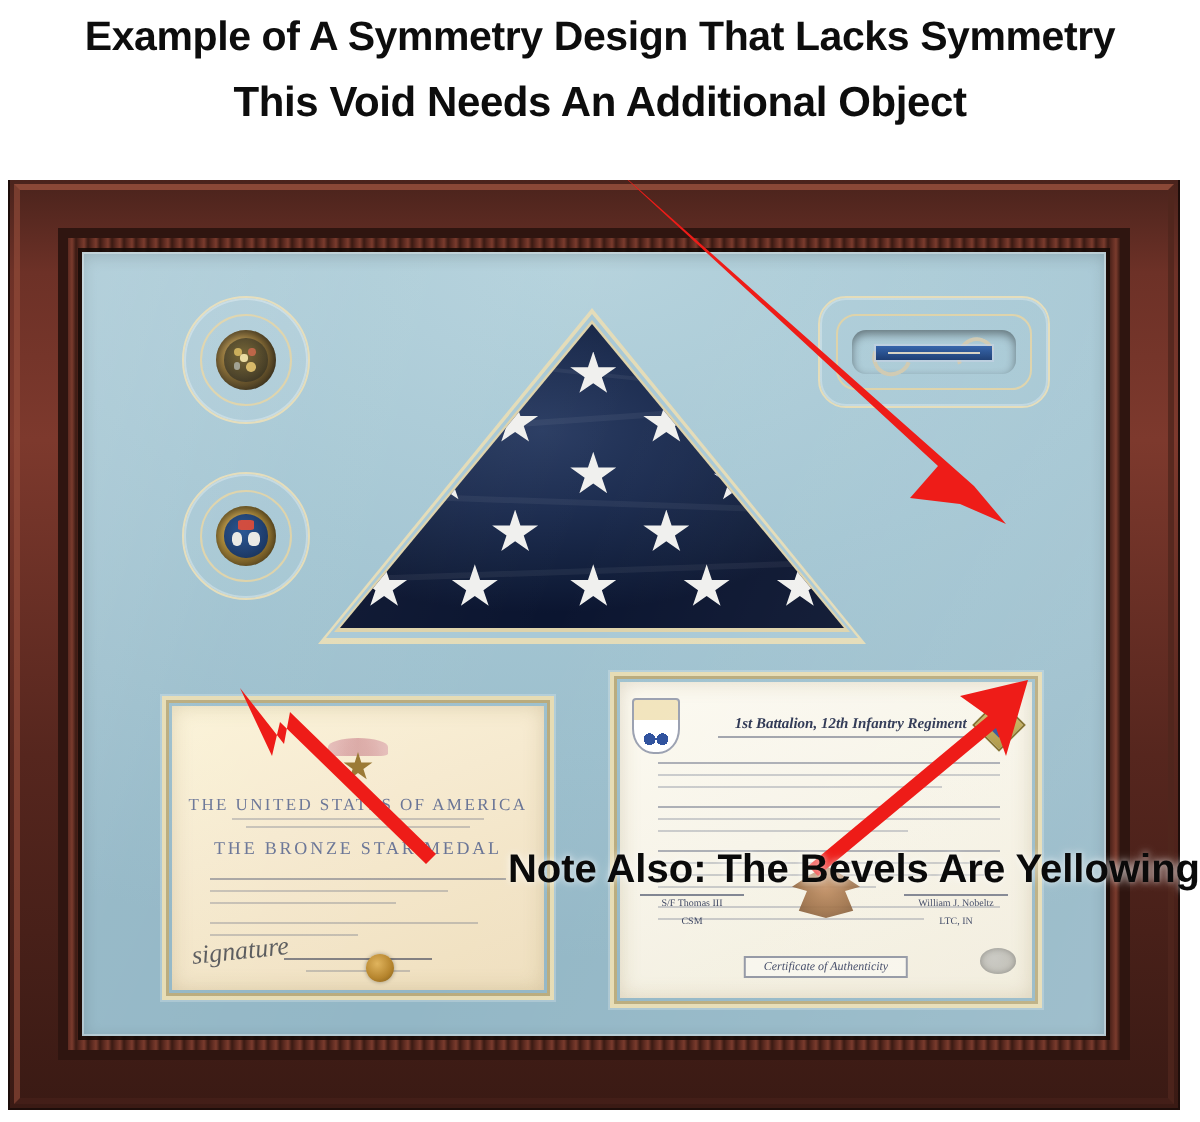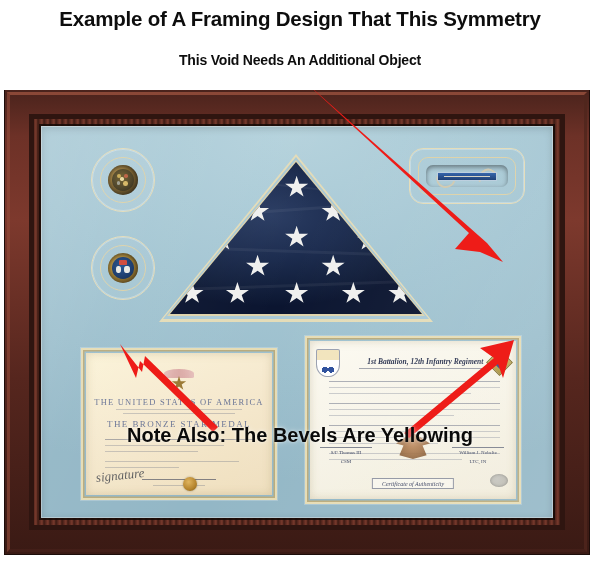--- a/index.html
+++ b/index.html
@@ -17,21 +17,21 @@
     position:absolute;left:0;top:0;width:600px;height:90px;
     background:#ffffff;z-index:60;
     display:flex;flex-direction:column;align-items:center;justify-content:flex-start;
     padding-top:8px;box-sizing:border-box;
   }
   .headline{
     font-weight:bold;color:#0d0d0d;letter-spacing:-0.2px;
     white-space:nowrap;line-height:1.05;
   }
   #headline-main{font-size:20.5px;}
-  #headline-sub{font-size:14px;margin-top:23px;}
+  #headline-sub{font-size:21px;margin-top:11px;}
 
   
   #picture-frame{
     position:absolute;left:4px;top:89px;width:586px;height:466px;
     box-sizing:border-box;
     background:
       linear-gradient(180deg,#4a231c 0%,#6d3127 10%,#7d392d 28%,#56261e 62%,#3a1a14 100%);
     border:1px solid #1d0d0a;
     z-index:10;
   }
@@ -335,29 +335,30 @@
   }
 
   
   #annotation-caption{
     position:absolute;left:0;top:424px;width:600px;z-index:55;
     text-align:center;pointer-events:none;
   }
   .caption-line{
     font-weight:bold;color:#0a0a0a;white-space:nowrap;line-height:1.12;
     text-shadow:0 0 3px rgba(255,255,255,.55),0 0 6px rgba(255,255,255,.45);
+    text-align:right;
   }
   #caption-line-1{font-size:20px;}
   #caption-line-2{font-size:20px;margin-top:9px;}
 </style>
 </head>
 <body>
 
 <div id="annotation-headings">
-  <div class="headline" id="headline-main">Example of A Framing Design That This Symmetry</div>
+  <div class="headline" id="headline-main">Example of A Symmetry Design That Lacks Symmetry</div>
   <div class="headline" id="headline-sub">This Void Needs An Additional Object</div>
 </div>
 
 <div id="picture-frame">
   <div id="frame-outer-lip"></div>
   <div id="frame-slope"></div>
   <div id="frame-bead"></div>
 
   <div id="mat-board">
 

